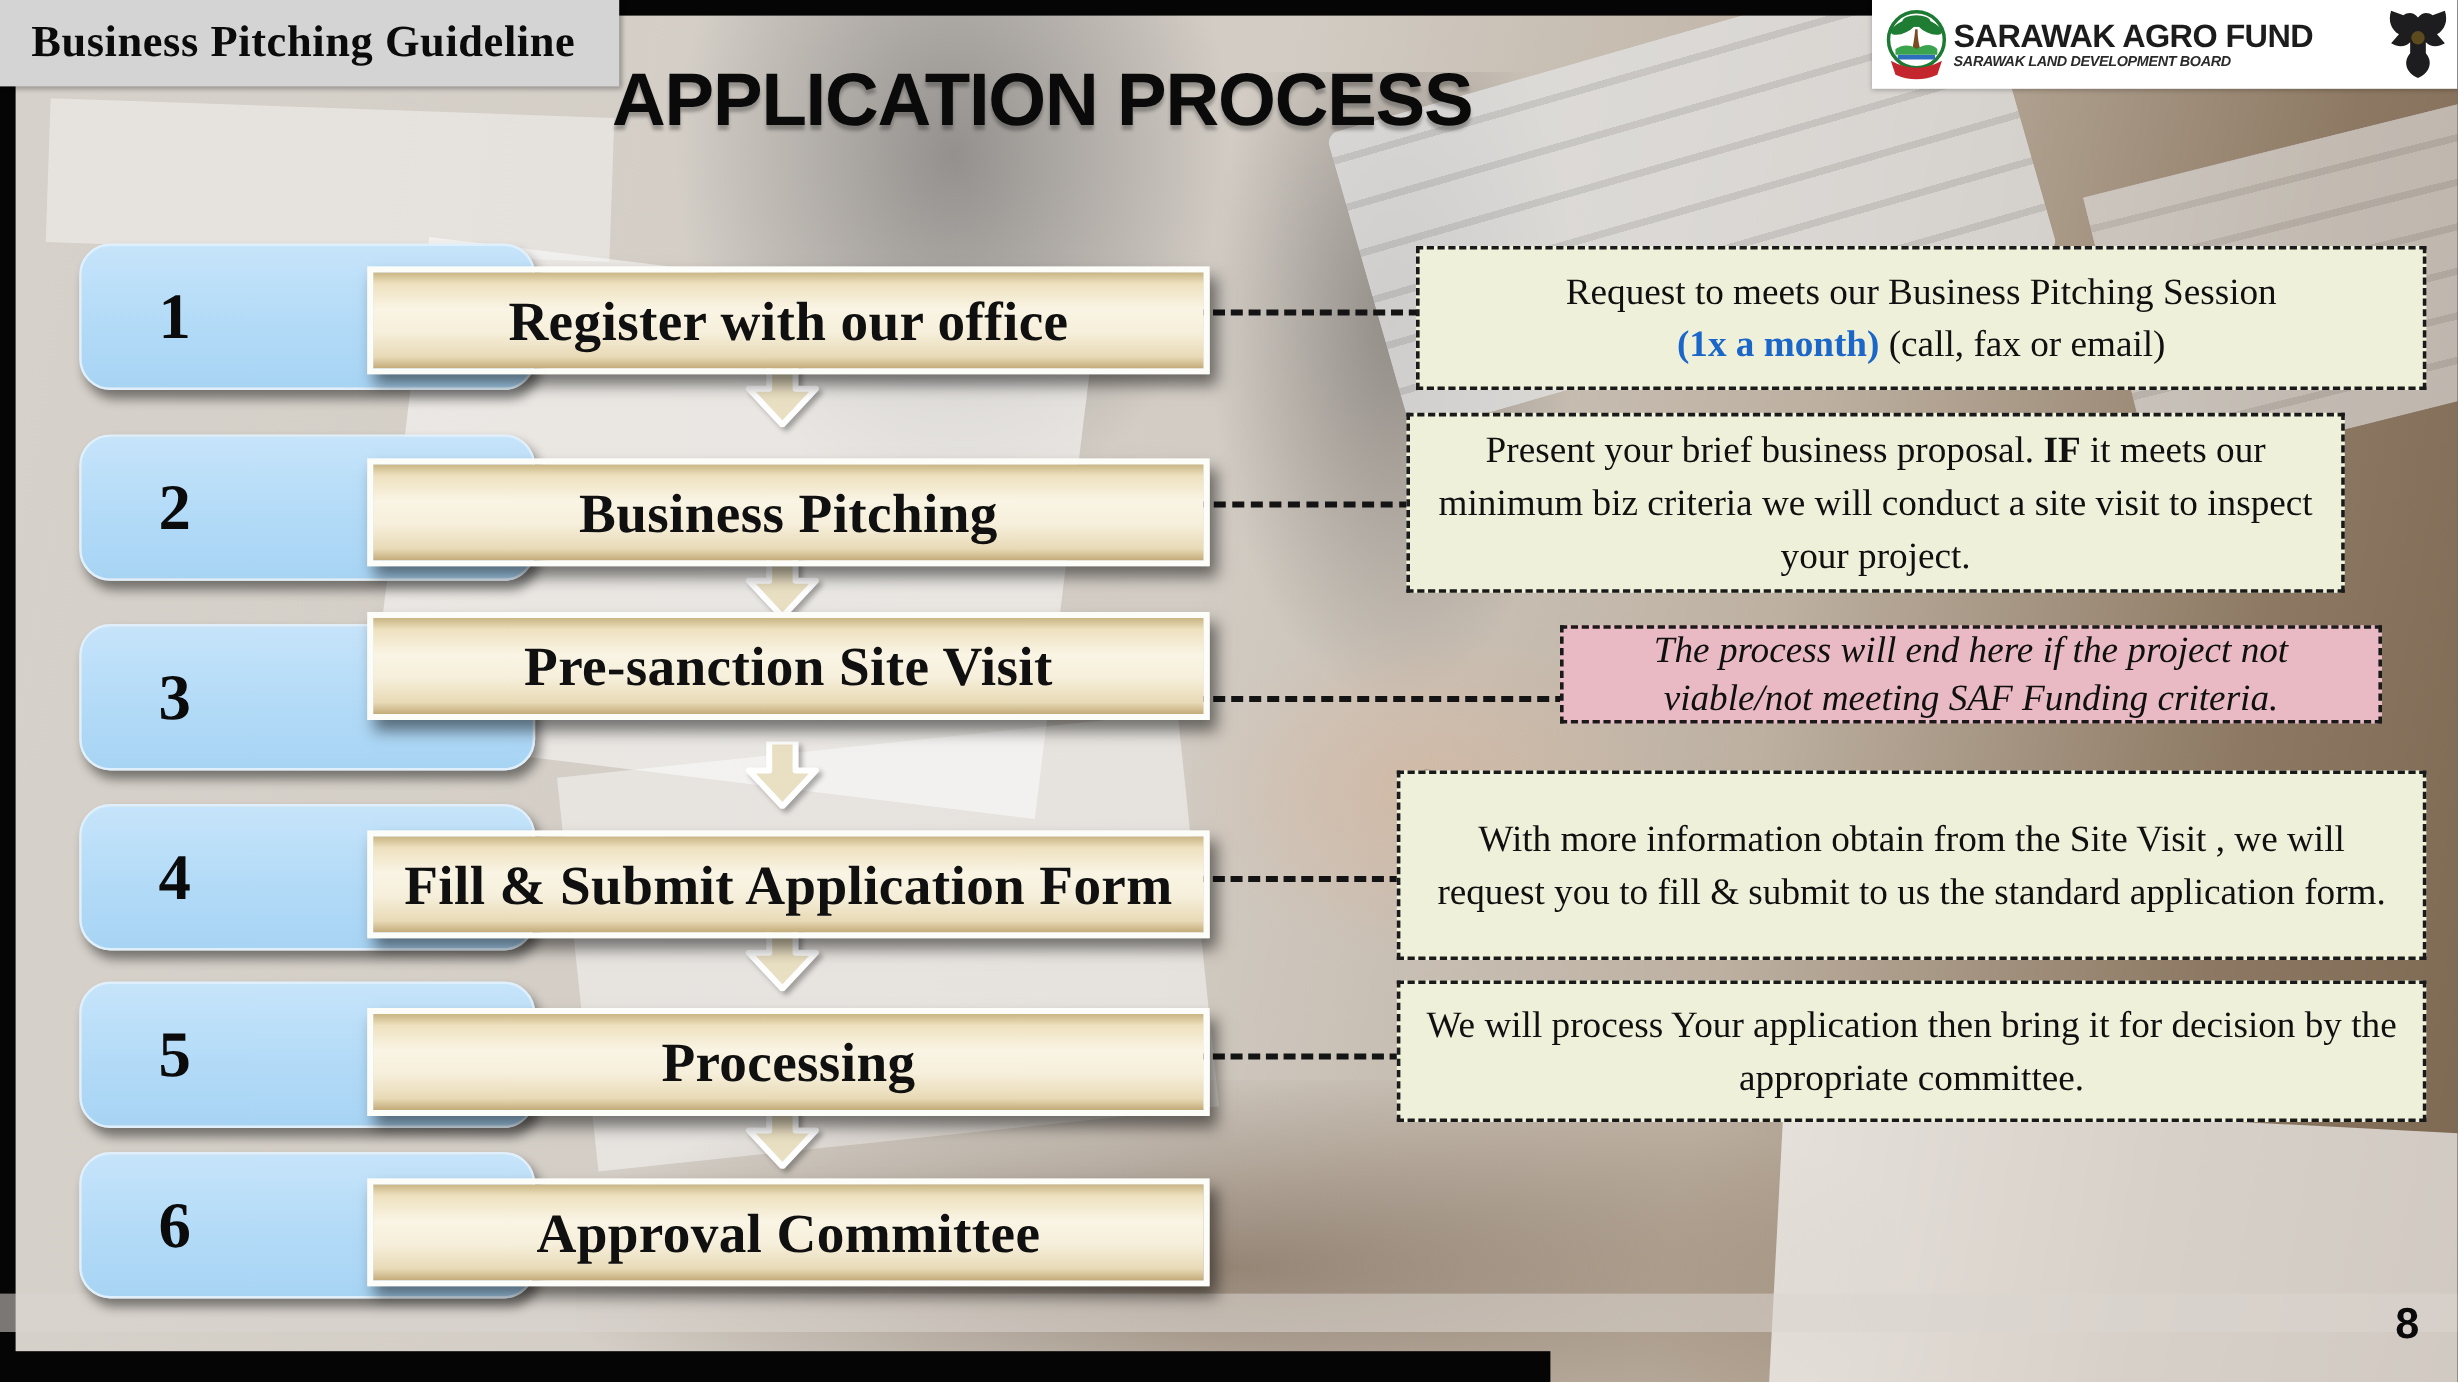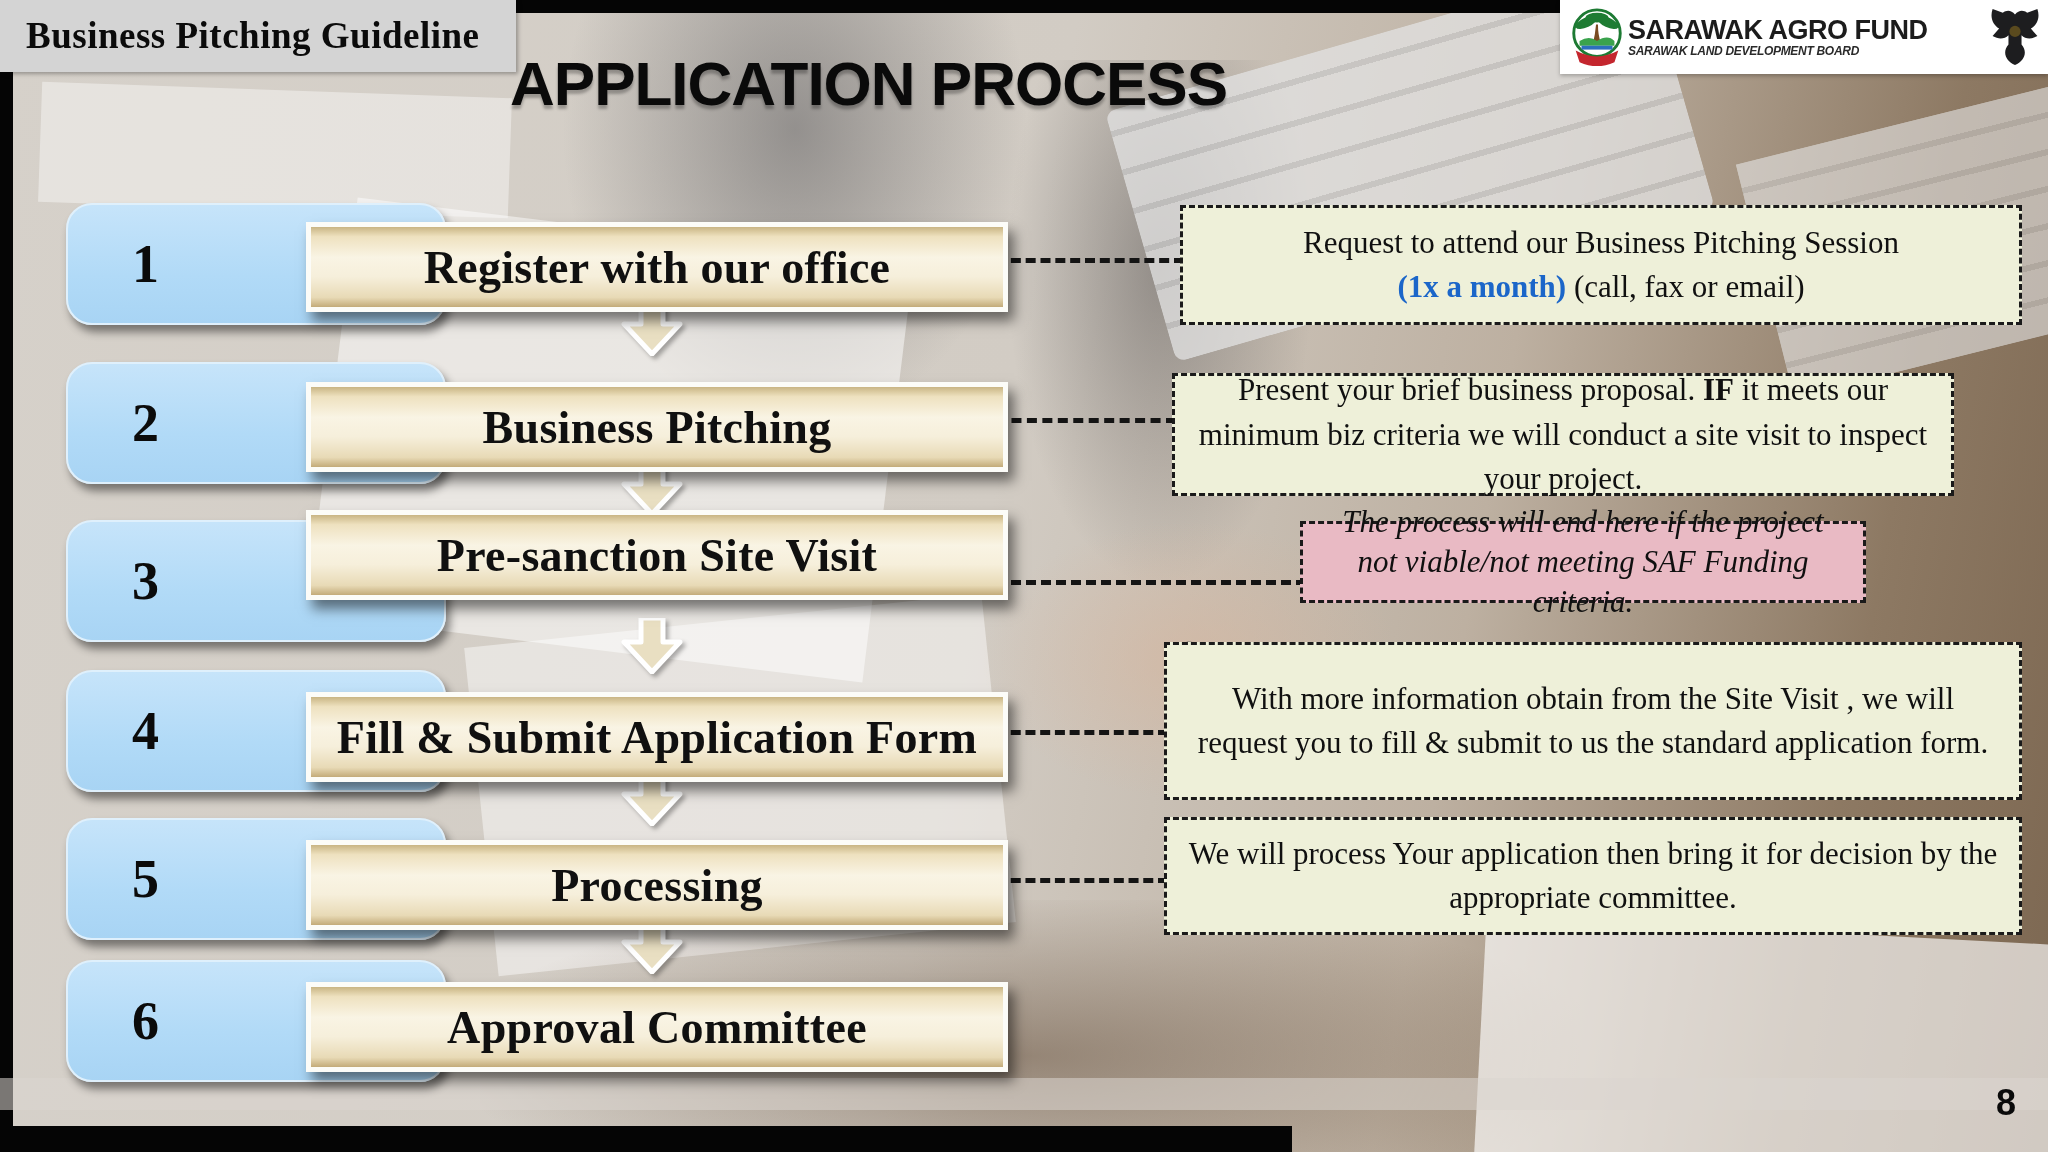--- a/index.html
+++ b/index.html
@@ -65,24 +65,24 @@
   .conn.c2{left:996px;top:418px;width:180px}
   .conn.c3{left:996px;top:580px;width:310px}
   .conn.c4{left:996px;top:730px;width:172px}
   .conn.c5{left:996px;top:878px;width:172px}
 
   
   .note{background:#eef0d9;border:3px dashed #1a1a1a;z-index:2;
     display:flex;flex-direction:column;justify-content:center;text-align:center;
     font-size:31px;color:#101010;line-height:1.42;padding:6px 18px;box-sizing:border-box;}
   .note.n1{left:1180px;top:205px;width:842px;height:120px;}
-  .note.n2{left:1172px;top:373px;width:782px;height:123px;}
+  .note.n2{left:1172px;top:344px;width:782px;height:150px;}
   .note.n4{left:1164px;top:642px;width:858px;height:158px;}
   .note.n5{left:1164px;top:817px;width:858px;height:118px;}
-  .note.terminate{left:1300px;top:521px;width:566px;height:82px;background:#e9bac4;font-style:italic;line-height:1.3;}
+  .note.terminate{left:1300px;top:521px;width:685px;height:82px;background:#e9bac4;font-style:italic;line-height:1.3;}
   .hl-blue{color:#1b66c9;font-weight:bold;}
   .bold{font-weight:bold;}
 
   
   .footer-band{left:0;top:1078px;width:2048px;height:32px;background:rgba(218,214,208,.55);}
   .footer-text{left:28px;top:1082px;width:1950px;font-family:"Liberation Sans",sans-serif;
     font-size:19px;color:#0d0d0d;white-space:nowrap;letter-spacing:-.2px;}
   .page-num{left:1996px;top:1082px;font-family:"Liberation Sans",sans-serif;font-size:36px;font-weight:800;color:#0a0a0a;}
 </style>
 </head>
@@ -191,21 +191,21 @@
   <div class="abs conn c5"></div>
 
   <div class="abs num-box r6">
       <span class="num">6</span>
     </div>
   <div class="abs label-box r6">
       <span>Approval Committee</span>
     </div>
 
   <div class="abs note n1">
-    <div>Request to attend our Business Pitching Session</div>
+    <div>Request to meets our Business Pitching Session</div>
     <div><span class="hl-blue">(1x a month)</span><span> (call, fax or email)</span></div>
   </div>
 
   <div class="abs note n2">
     <div><span>Present your brief business proposal. </span><span class="bold">IF</span><span> it meets our minimum biz criteria we will conduct a site visit to inspect your project.</span></div>
   </div>
 
   <div class="abs note terminate">
     <div>The process will end here if the project not viable/not meeting SAF Funding criteria.</div>
   </div>

